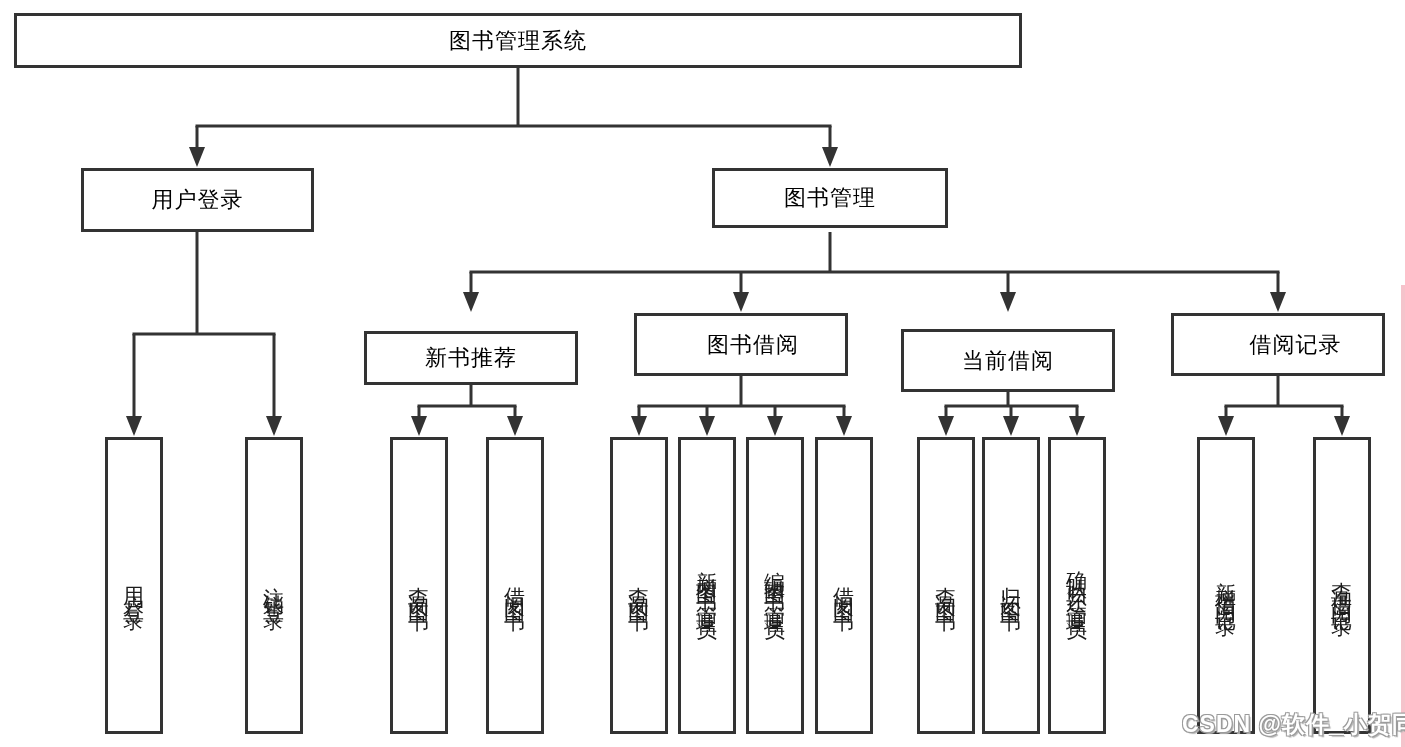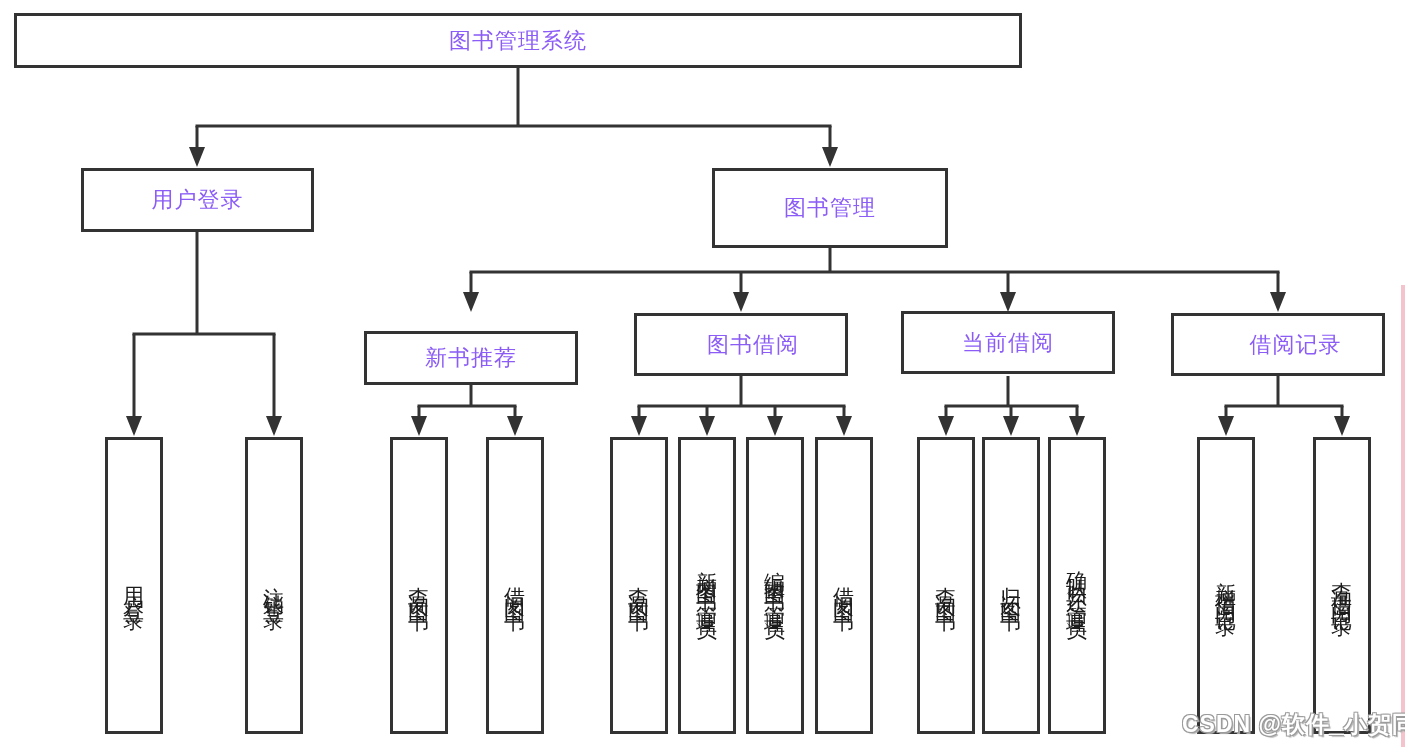--- a/index.html
+++ b/index.html
@@ -4,21 +4,21 @@
 <style>
   html,body { margin:0; padding:0; background:#ffffff; }
   body { width:1405px; height:747px; position:relative; overflow:hidden;
          font-family:"Liberation Sans", sans-serif; }
   .canvas { position:absolute; left:0; top:0; width:1405px; height:747px; background:#ffffff; }
   .connector-layer { position:absolute; left:0; top:0; width:1405px; height:747px; z-index:1; }
   .hbox {
     position:absolute; box-sizing:border-box; z-index:2;
     border:3px solid #333333; background:#ffffff;
     display:flex; align-items:center; justify-content:center;
-    font-size:22px; color:#8b5cf6; letter-spacing:1px; white-space:nowrap;
+    font-size:22px; color:#000000; letter-spacing:1px; white-space:nowrap;
   }
   .vbox {
     position:absolute; box-sizing:border-box; z-index:2;
     top:437px; width:58px; height:297px;
     border:3px solid #333333; background:#ffffff;
     display:flex; align-items:center; justify-content:center;
   }
   .vbox span {
     writing-mode:vertical-rl; text-orientation:mixed;
     font-size:21px; line-height:1; letter-spacing:8px; color:#1c1c1c;
@@ -103,25 +103,25 @@
       <path d="M1003 416 h16 l-8 20 z"></path>
       <path d="M1069 416 h16 l-8 20 z"></path>
       <path d="M1218 416 h16 l-8 20 z"></path>
       <path d="M1334 416 h16 l-8 20 z"></path>
     </g>
   </svg>
 
   <div class="hbox" style="left:14px; top:13px; width:1008px; height:55px;">图书管理系统</div>
 
   <div class="hbox" style="left:81px; top:168px; width:233px; height:64px;">用户登录</div>
-  <div class="hbox" style="left:712px; top:168px; width:236px; height:80px;text-align:center;">图书管理</div>
+  <div class="hbox" style="left:712px; top:168px; width:236px; height:60px;text-align:center;">图书管理</div>
 
   <div class="hbox" style="left:364px; top:331px; width:214px; height:54px;">新书推荐</div>
   <div class="hbox" style="left:634px; top:313px; width:214px; height:63px;padding-left:24px;">图书借阅</div>
-  <div class="hbox" style="left:901px; top:311px; width:214px; height:63px;">当前借阅</div>
+  <div class="hbox" style="left:901px; top:329px; width:214px; height:63px;">当前借阅</div>
   <div class="hbox" style="left:1171px; top:313px; width:214px; height:63px;padding-left:35px;">借阅记录</div>
 
   <div class="vbox" style="left:105px;">
     <span>用户登录</span>
   </div>
   <div class="vbox" style="left:245px;">
     <span>注销登录</span>
   </div>
 
   <div class="vbox" style="left:390px;">

